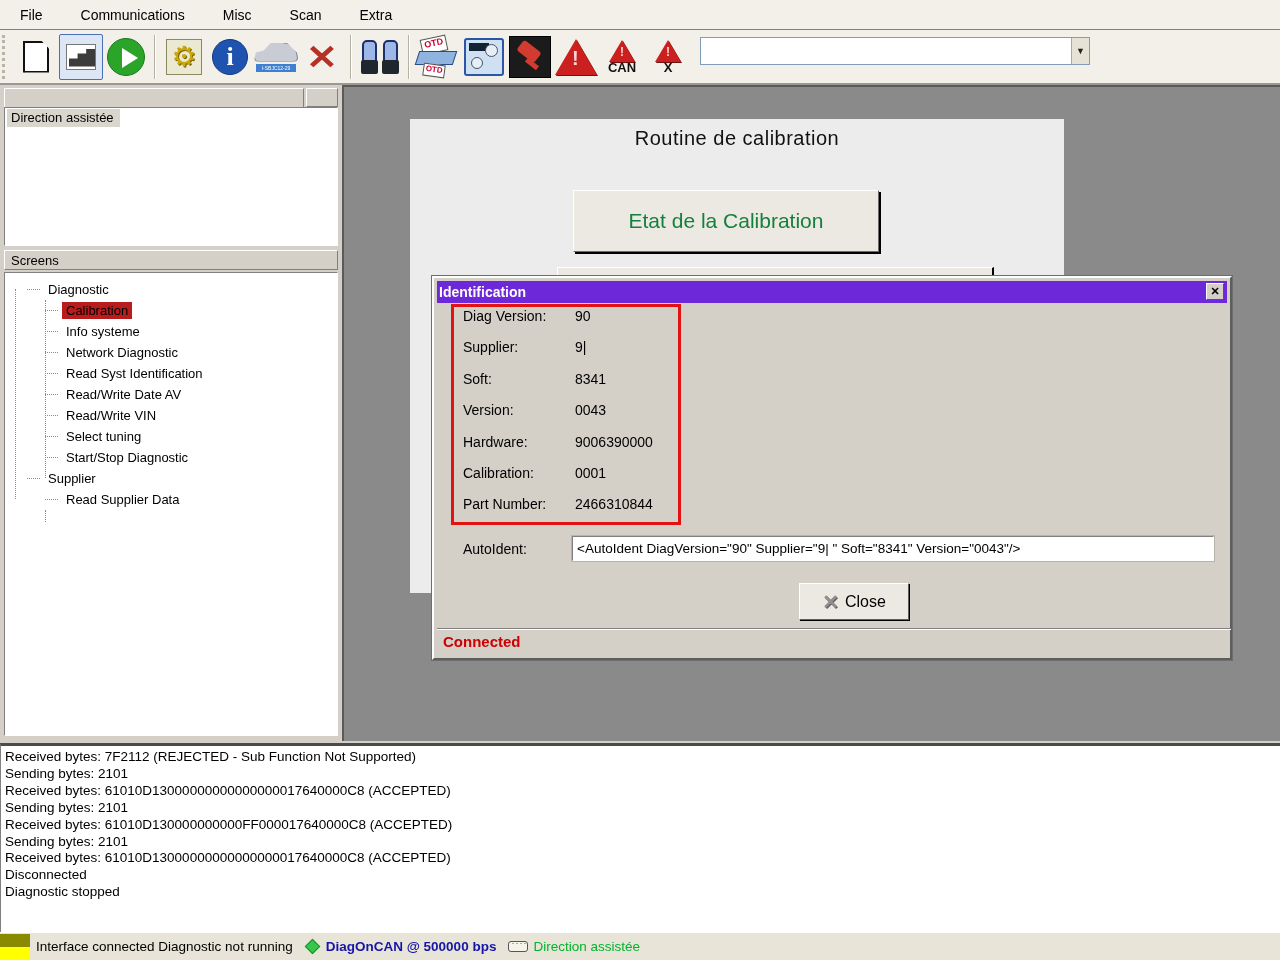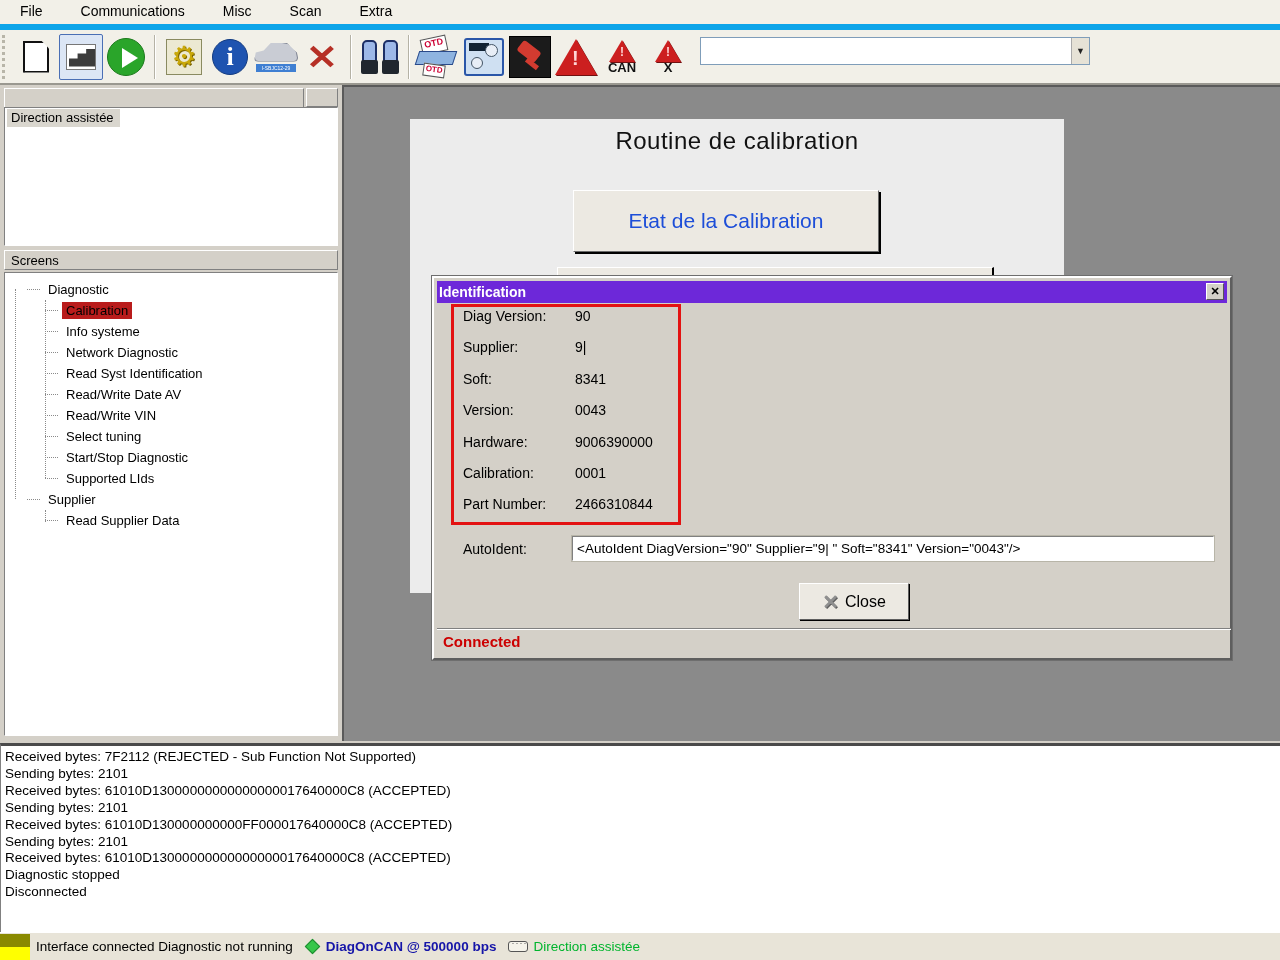--- a/index.html
+++ b/index.html
@@ -2,22 +2,22 @@
 <html><head>
 <meta charset="utf-8">
 <style>
   * { box-sizing: border-box; margin: 0; padding: 0; }
   html,body { width:1280px; height:960px; }
   body { font-family: "Liberation Sans", sans-serif; background:#d4d0c8; }
   #app { position:relative; width:1280px; height:960px; background:#d4d0c8; overflow:hidden; }
 
   
   .menubar { position:absolute; left:0; top:0; width:1280px; height:30px;
-             background:#f2f0e8; display:flex; padding-left:16px; gap:30px;
-             border-bottom:6px solid #0ea5e9; font-size:14px; color:#000; }
+             background:#f2f0e8; display:flex; align-items:center; padding-left:16px; gap:30px;
+             border-bottom:1px solid #0ea5e9; font-size:14px; color:#000; }
   .menu-item { padding:3px 4px; cursor:default; }
 
   
   .toolbar { position:absolute; left:0; top:30px; width:1280px; height:55px;
              background:#f2f0e8; display:flex; align-items:center; border-bottom:2px solid #9a9890; }
   .grip { width:8px; height:44px; border-left:3px dotted #b8b5a8; margin:0 3px 0 2px; }
   .tbtn { width:46px; height:48px; display:flex; flex-direction:column; align-items:center; justify-content:center; position:relative; }
   .tbtn.pressed { border:1px solid #4a6fb5; background:#dce6f5; border-radius:2px; width:44px; height:46px; }
   .tsep { width:2px; height:44px; border-left:1px solid #b5b2a5; border-right:1px solid #fff; margin:0 5px; }
   .icon-doc { width:26px; height:32px; background:#fff; border:2px solid #111;
@@ -82,24 +82,24 @@
   .trow .lbl { padding:1px 4px; }
   .trow .lbl.sel { background:#b91c1c; }
   .vline { position:absolute; border-left:1px dotted #8a8a8a; }
   .v-root { left:10px; top:16px; height:210px; }
   .v-diag { left:40px; top:27px; height:178px; }
   .v-supp { left:40px; top:237px; height:12px; }
 
   
   .main { position:absolute; left:342px; top:85px; width:938px; height:656px; background:#8a8a8a; border-top:2px solid #5a5a5a; border-left:2px solid #5a5a5a; }
   .calib-panel { position:absolute; left:66px; top:32px; width:654px; height:474px; background:#ececec; }
-  .calib-title { margin-top:8px; text-align:center; font-size:24px; color:#111; letter-spacing:0.5px; }
+  .calib-title { margin-top:8px; text-align:center; font-size:20px; color:#111; letter-spacing:0.5px; }
   .calib-btn { position:absolute; left:163px; top:71px; width:306px; height:62px; background:#ece9e2;
                border:1px solid; border-color:#fff #6a6a6a #6a6a6a #fff; box-shadow:2px 2px 0 #000;
-               font-size:21px; color:#1d4ed8; display:flex; align-items:center; justify-content:center; font-family:"Liberation Sans",sans-serif; }
+               font-size:21px; color:#15803d; display:flex; align-items:center; justify-content:center; font-family:"Liberation Sans",sans-serif; }
   .hidden-btn { position:absolute; left:147px; top:148px; width:437px; height:11px; background:#ece9e2;
                 border-top:1px solid #fff; border-left:1px solid #fff; border-right:2px solid #000; }
 
   
   .dialog { position:absolute; left:432px; top:276px; width:800px; height:384px; background:#d4d0c8;
             border:2px solid; border-color:#fff #5e5e5e #5e5e5e #fff; outline:1px solid #6e6e6e; z-index:20; }
   .dlg-titlebar { position:absolute; left:3px; top:3px; width:790px; height:22px; background:#6d28d9;
                   color:#fff; font-weight:bold; font-size:14px; padding:2px 2px; display:flex; align-items:center; }
   .dlg-close { position:absolute; right:3px; top:2px; width:18px; height:17px; background:#d4d0c8;
                border:1px solid; border-color:#fff #555 #555 #fff; color:#000; font-size:11px; font-weight:bold;
@@ -271,24 +271,20 @@
           <span class="lbl">Read/Write VIN</span>
         </div>
       <div class="trow lv1">
           <span class="hline"></span>
           <span class="lbl">Select tuning</span>
         </div>
       <div class="trow lv1">
           <span class="hline"></span>
           <span class="lbl">Start/Stop Diagnostic</span>
         </div>
-      <div class="trow lv1">
-          <span class="hline"></span>
-          <span class="lbl">Supported LIds</span>
-        </div>
       <div class="trow lv0">
           <span class="hline"></span>
           <span class="lbl">Supplier</span>
         </div>
       <div class="trow lv1">
           <span class="hline"></span>
           <span class="lbl">Read Supplier Data</span>
         </div>
     </div>
   </div>
@@ -349,22 +345,22 @@
   </div>
 
   <div class="log">
     <div>Received bytes: 7F2112 (REJECTED - Sub Function Not Supported)</div>
     <div>Sending bytes: 2101</div>
     <div>Received bytes: 61010D13000000000000000017640000C8 (ACCEPTED)</div>
     <div>Sending bytes: 2101</div>
     <div>Received bytes: 61010D130000000000FF000017640000C8 (ACCEPTED)</div>
     <div>Sending bytes: 2101</div>
     <div>Received bytes: 61010D13000000000000000017640000C8 (ACCEPTED)</div>
+    <div>Disconnected</div>
     <div>Diagnostic stopped</div>
-    <div>Disconnected</div>
   </div>
 
   <div class="statusbar">
     <div class="sq">
         <div class="a"></div>
         <div class="b"></div>
       </div>
     <span class="sb-text">Interface connected Diagnostic not running</span>
     <div class="diamond"></div>
     <span class="proto">DiagOnCAN @ 500000 bps</span>

